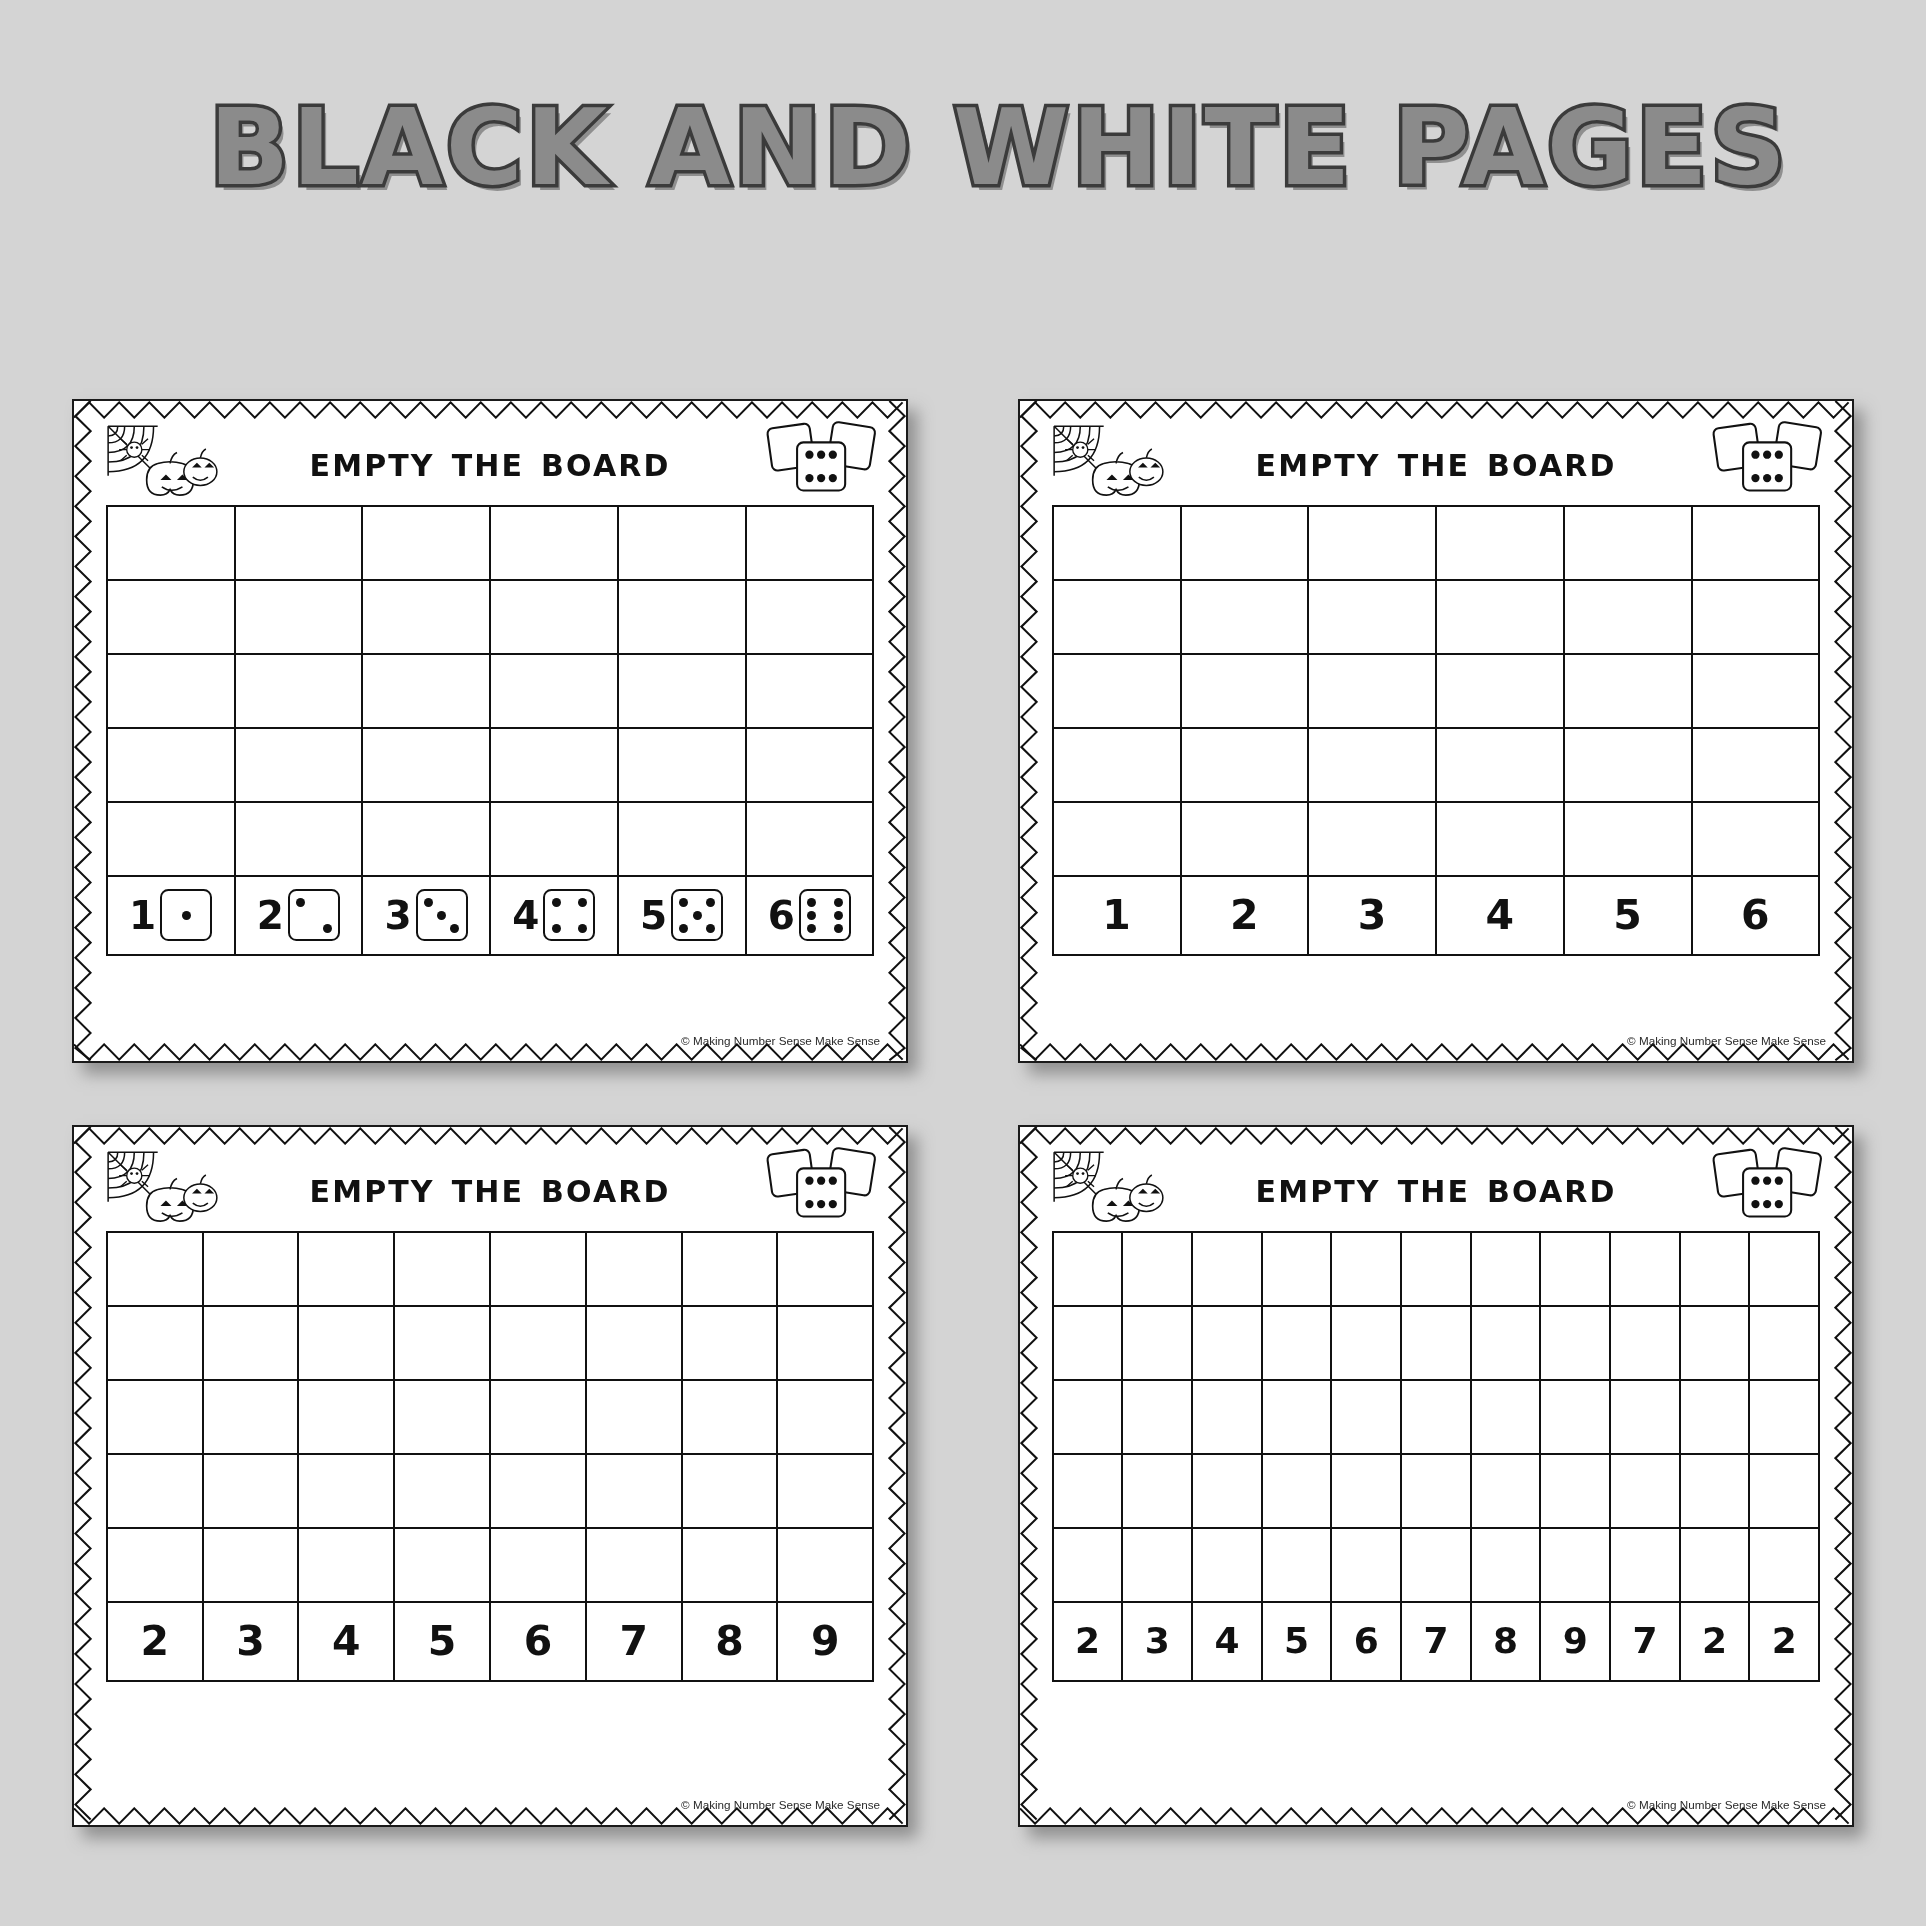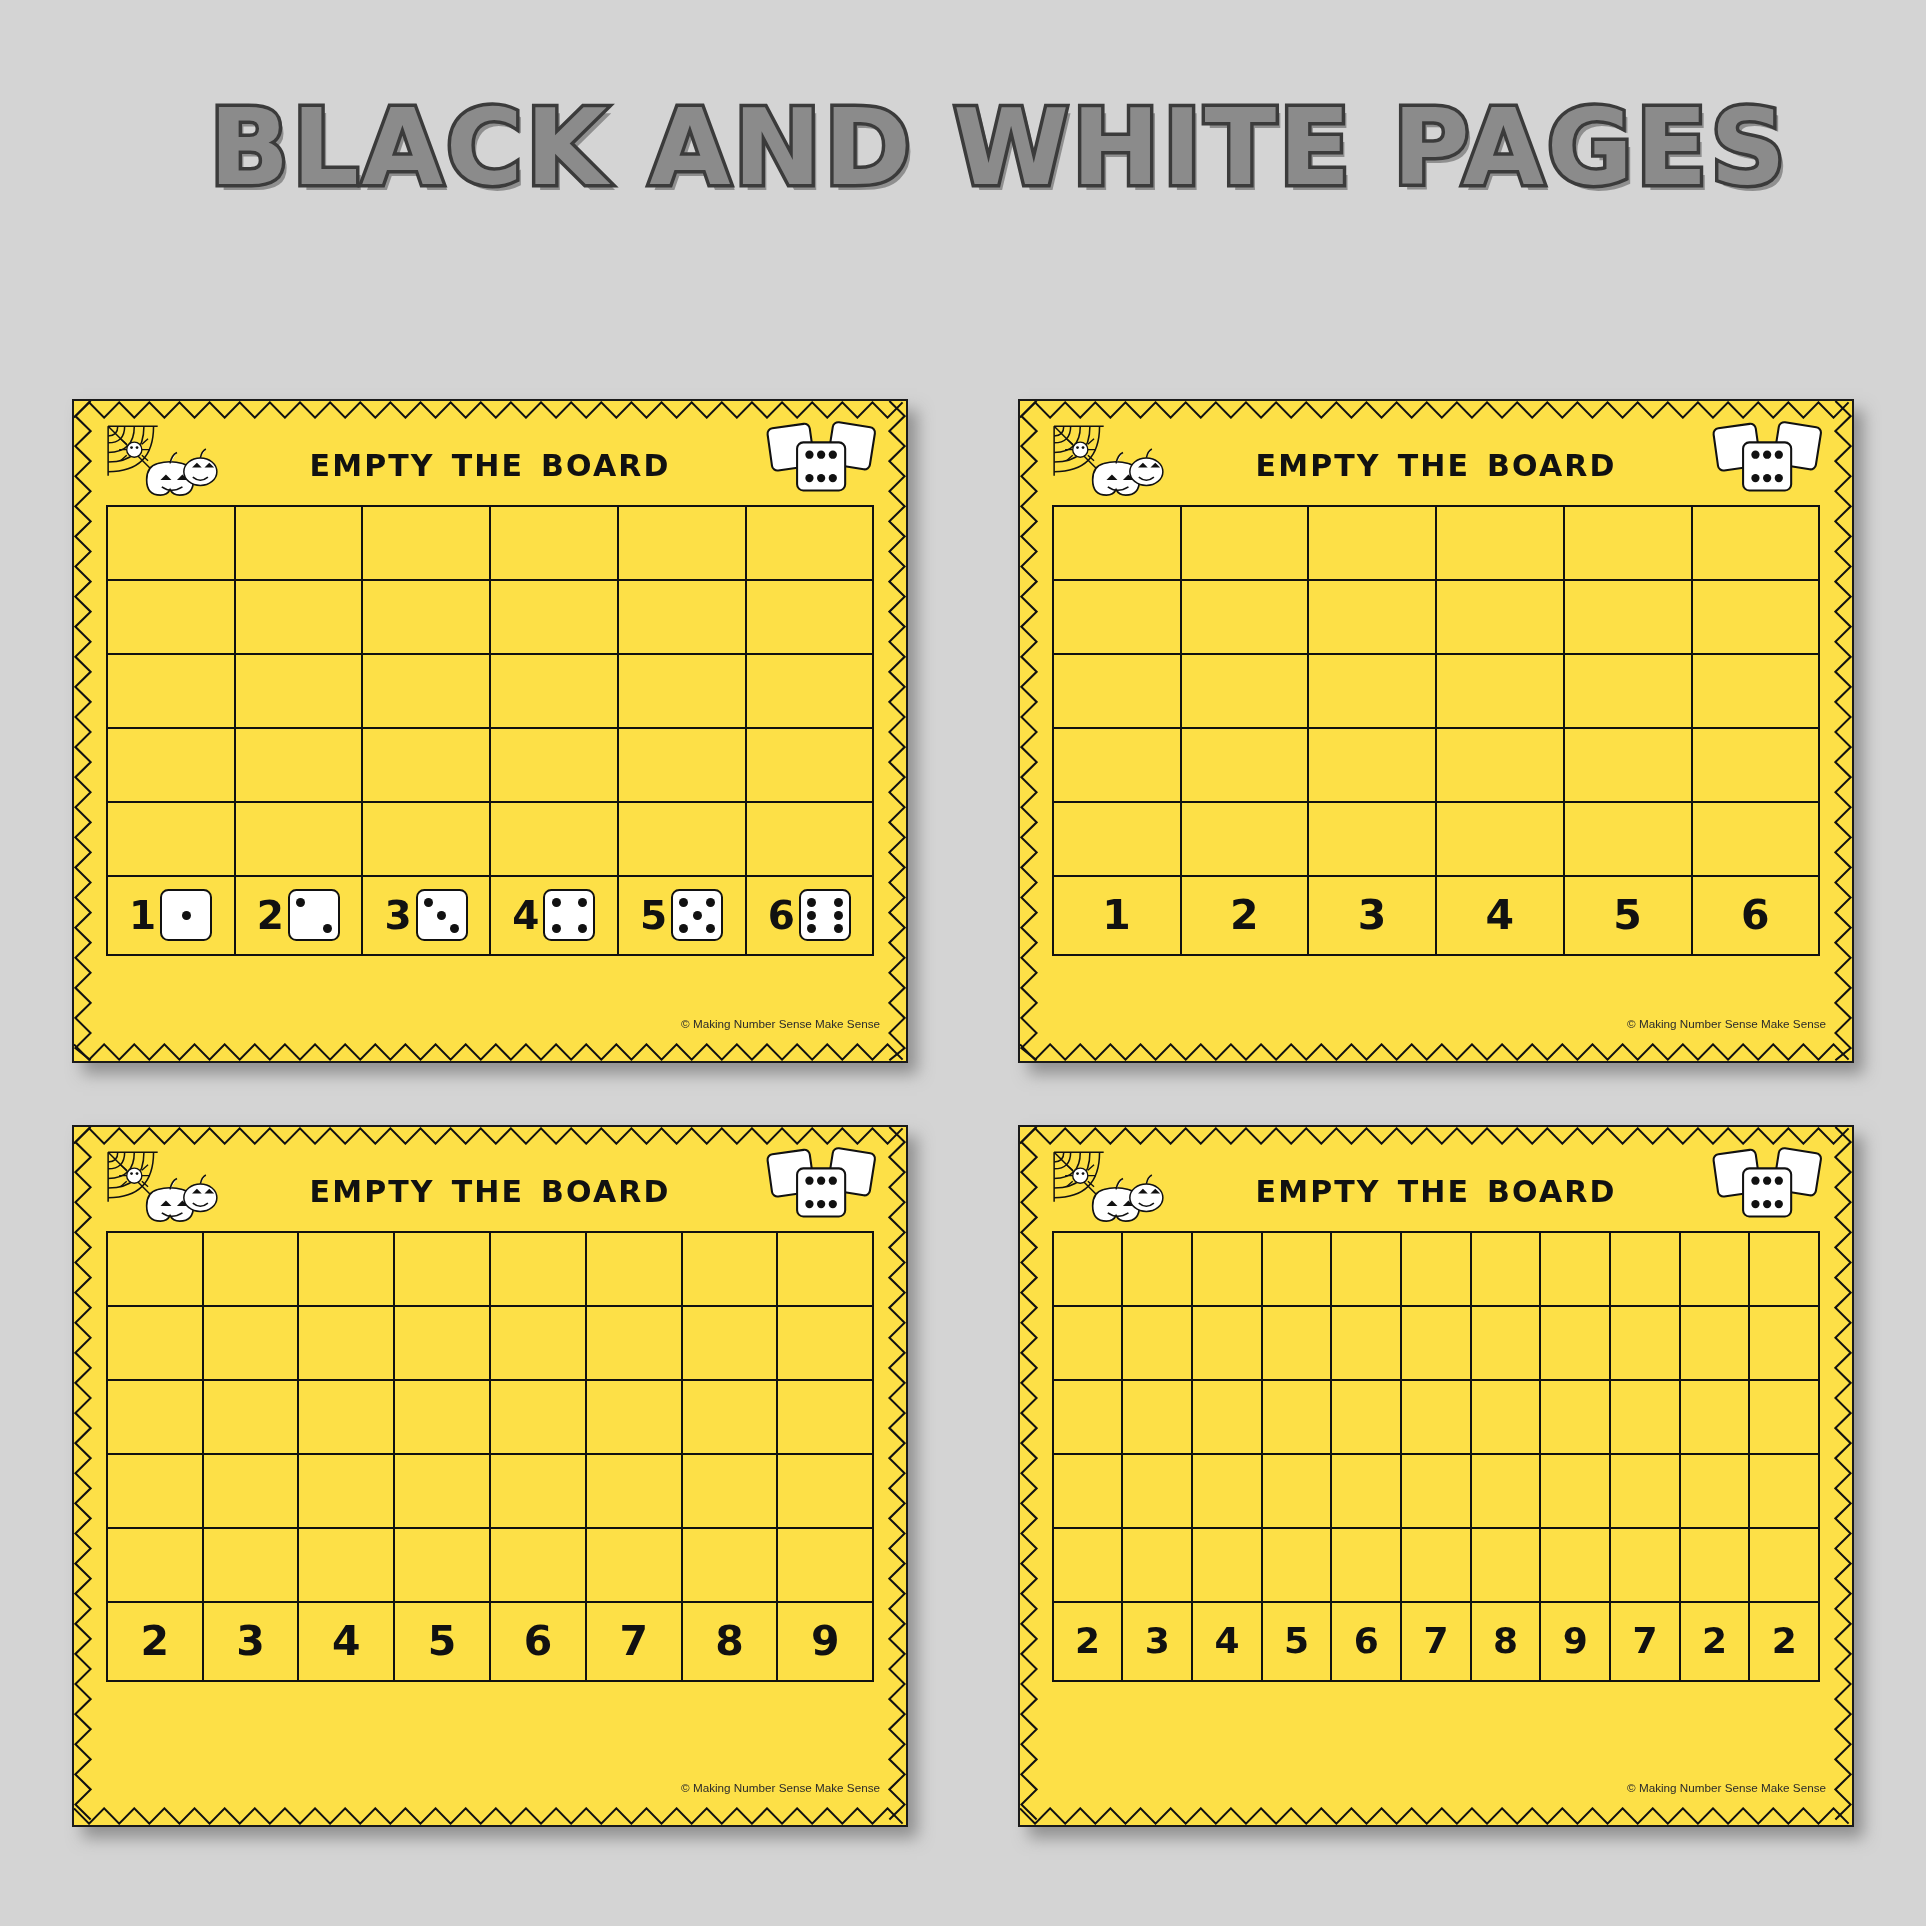--- a/index.html
+++ b/index.html
@@ -35,21 +35,21 @@
     paint-order: stroke fill;
     text-shadow: 4.8px 6.2px 0 rgba(60,60,60,0.45);
     line-height: 1.0;
     white-space: nowrap;
     margin-left: 36px;
   }
 
   
   .sheet {
     position: absolute;
-    background: #fde047;
+    background: #ffffff;
     border: 2.1px solid #1a1a1a;
     box-shadow: 9.6px 11px 15px rgba(90,90,90,0.55);
     box-sizing: border-box;
     text-decoration: underline;
   }
 
   .sheet-inner {
     position: absolute;
     inset: 0;
     padding: 18px 18px 6.9px 18px;
@@ -161,21 +161,21 @@
     border-radius: 50%;
     background: #111;
     align-self: center;
     justify-self: center;
   }
 
   
   .copyright {
     position: absolute;
     right: 26px;
-    bottom: 31px;
+    bottom: 14px;
     font-family: "Liberation Sans", sans-serif;
     font-size: 11.7px;
     color: #2a2a2a;
     white-space: nowrap;
   }
 </style>
 </head>
 <body>
 
 <div id="page">

